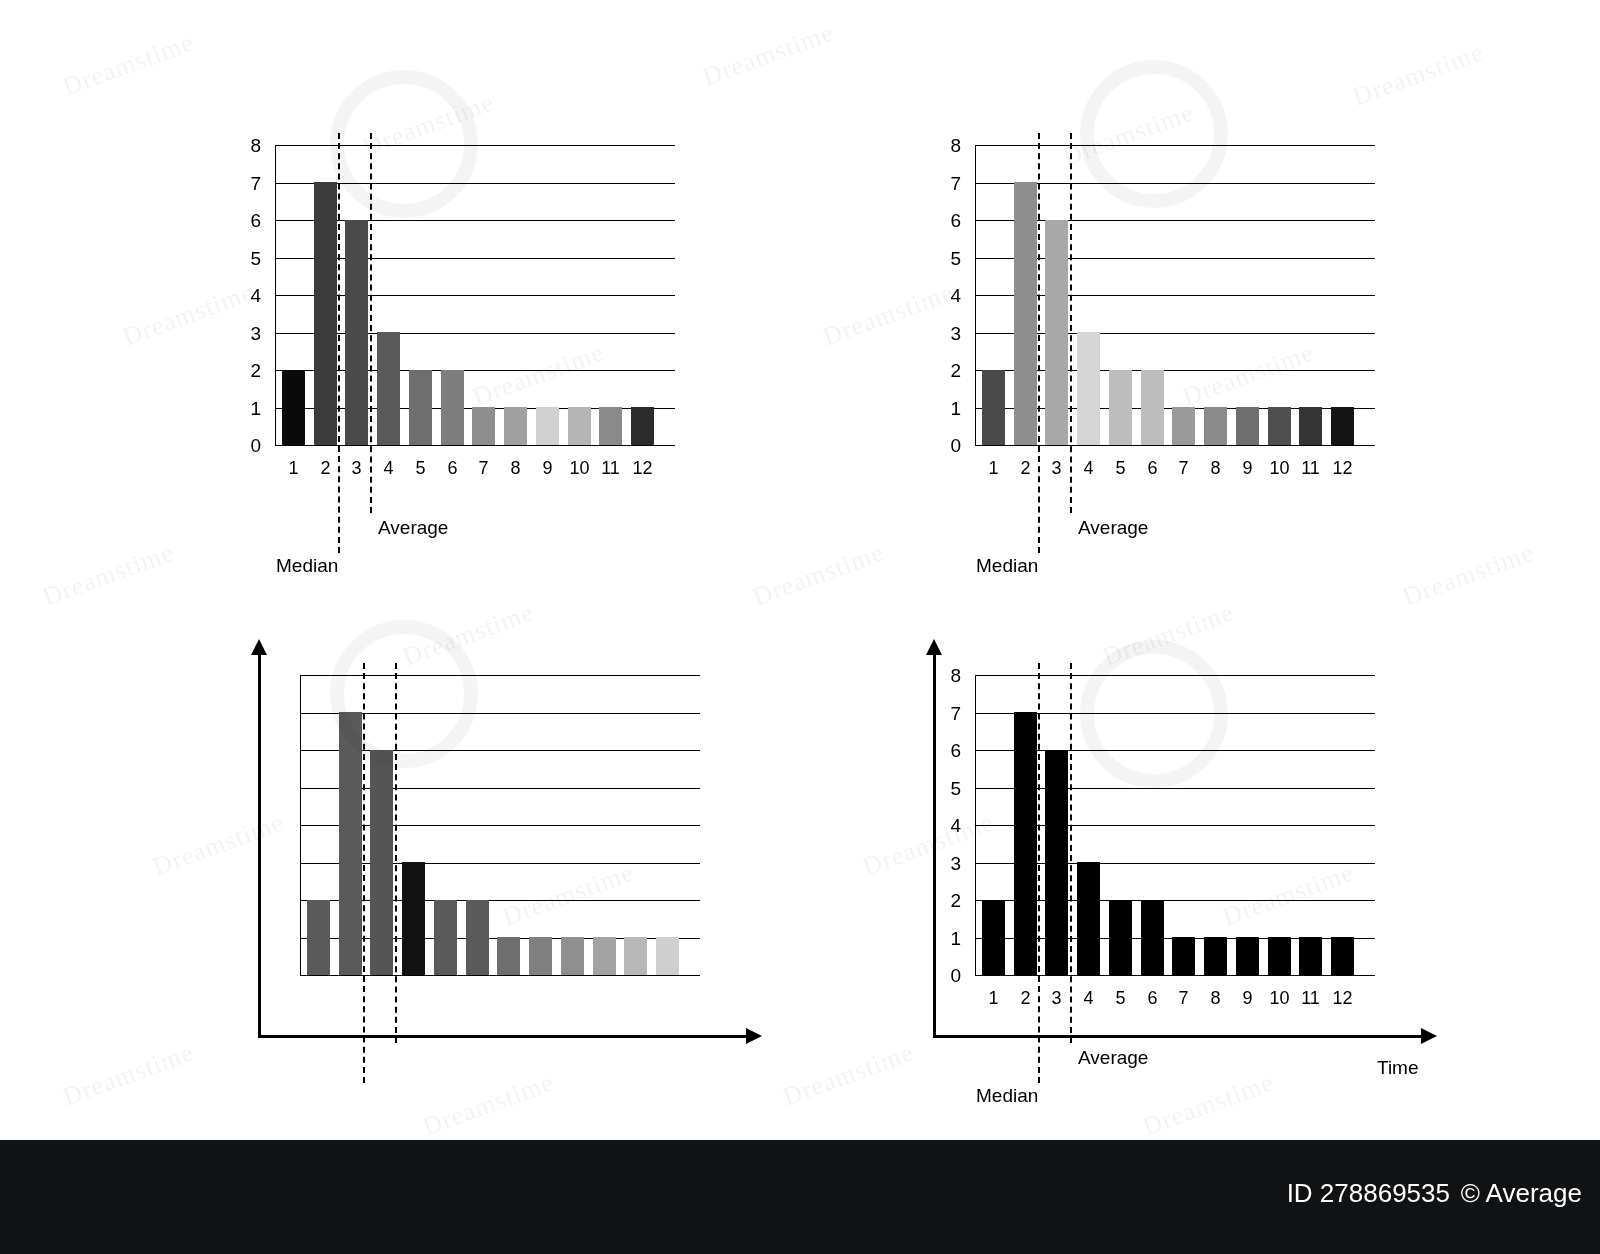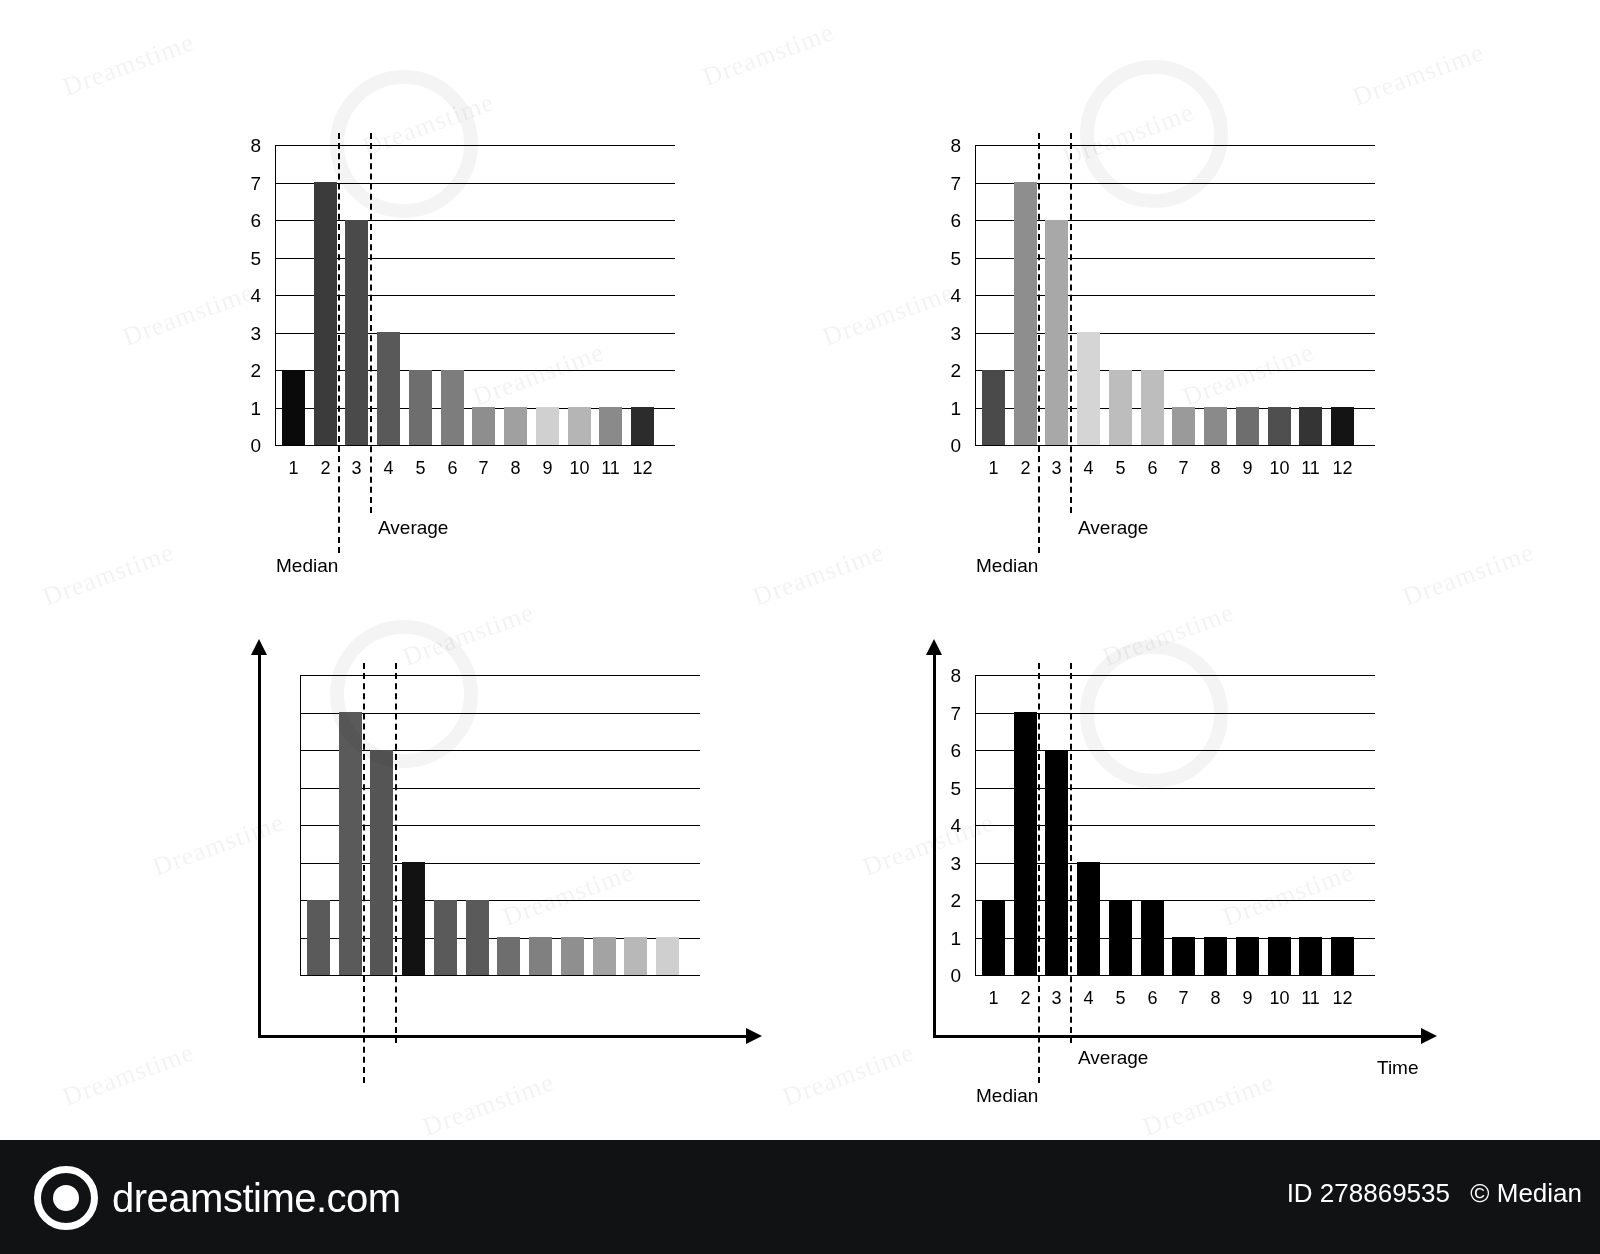--- a/index.html
+++ b/index.html
@@ -376,19 +376,15 @@
       <div class="vlabel" style="left: 163px; top: 372px;">Average</div>
       <div class="arrow-axis-v" style="left: 18px; top: -22px; height: 382px;"></div>
       <div class="arrow-head-up" style="left: 11px; top: -36px;"></div>
       <div class="arrow-axis-h" style="left: 18px; top: 360px; width: 490px;"></div>
       <div class="arrow-head-right" style="left: 506px; top: 353px;"></div>
       <div class="axis-title" style="left: 462px; top: 372px; margin-top: 10px;">Time</div>
     </div>
   </div>
 
 <div class="footer">
-  <div class="dt-logo">
-    <div class="dt-mark"></div>
-    <div class="dt-text">dreamstime.com</div>
-  </div>
   <div class="dt-id">ID 278869535</div>
-  <div class="dt-author">© Median</div>
+  <div class="dt-author">© Average</div>
 </div>
 
 </body></html>

